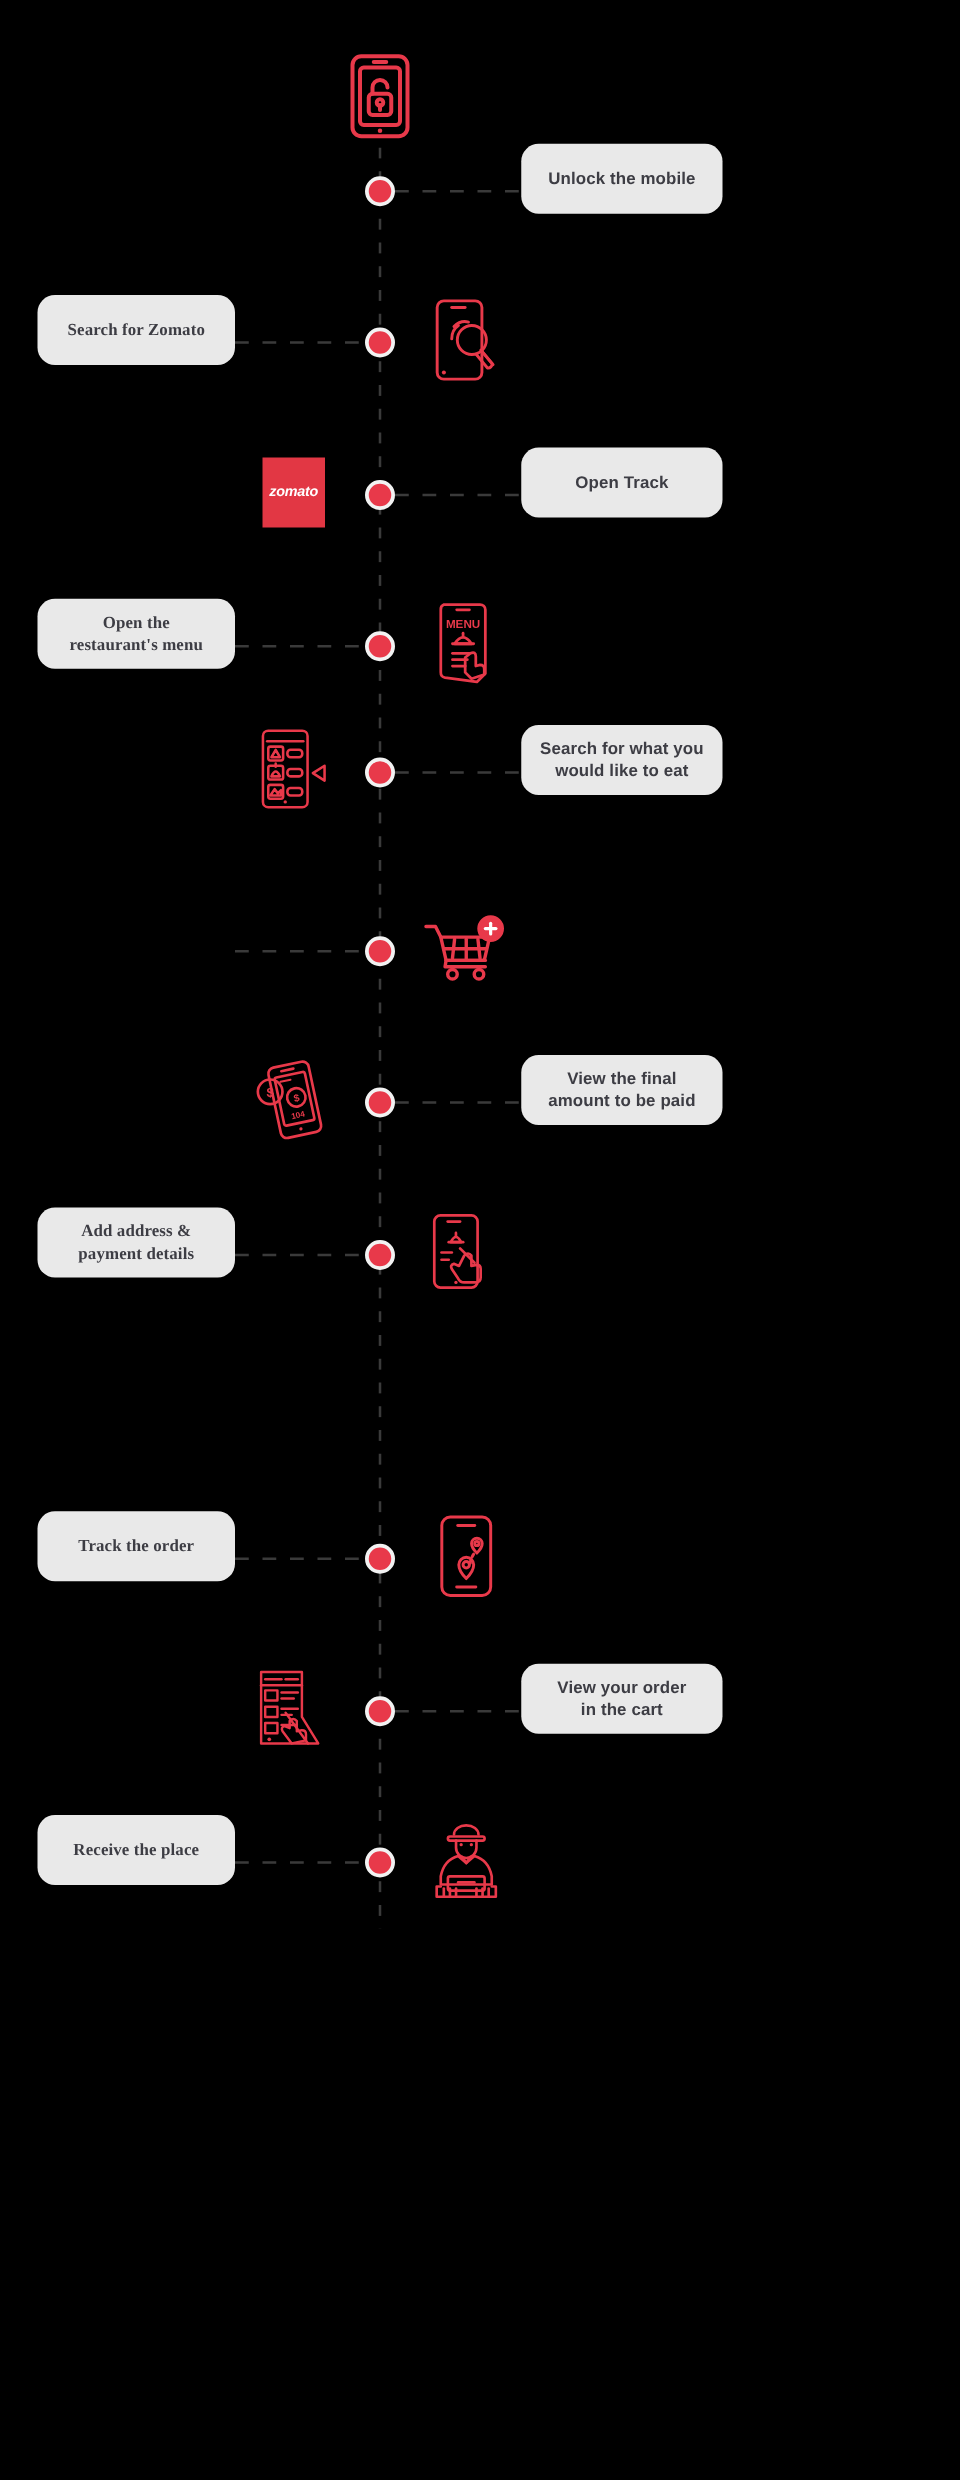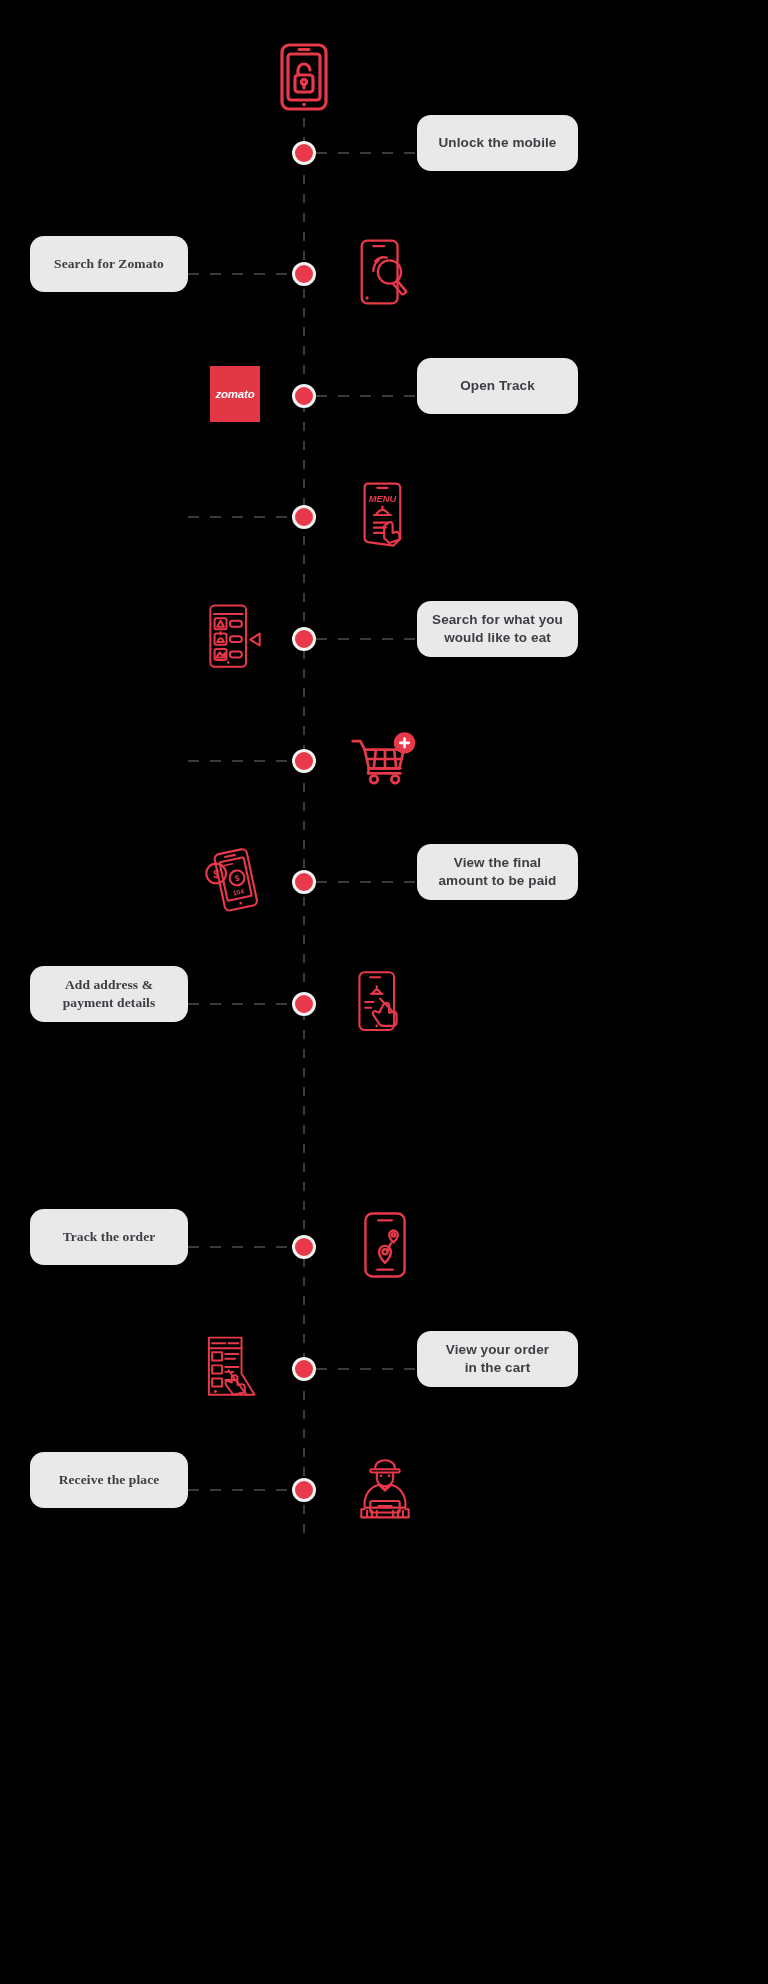--- a/index.html
+++ b/index.html
@@ -92,21 +92,21 @@
 
   .icon-slot {
     position: absolute;
     top: 5px;
     width: 110px;
     height: 110px;
     display: flex;
     align-items: center;
     justify-content: center;
   }
-  .icon-slot.right { left: 330px; font-style: italic; }
+  .icon-slot.right { left: 318px; }
   .icon-slot.left  { left: 180px; }
   .icon-slot svg { display: block; }
 
   
   .zomato-tile {
     width: 50px;
     height: 56px;
     background: #E23744;
     display: flex;
     align-items: center;
@@ -171,37 +171,38 @@
     <div class="icon-slot left">
       <div class="zomato-tile">
         <span>zomato</span>
       </div>
     </div>
   </div>
 
   <div class="row" style="top:455px">
     <div class="node"></div>
     <div class="connector left"></div>
+    <div class="label left">Open the<br>restaurant's menu</div>
     <div class="icon-slot right">
       <svg viewBox="0 0 66 82" width="56" height="70" fill="none" stroke="#E8394A" stroke-width="2.6" stroke-linecap="round" stroke-linejoin="round">
         <path d="M12 4 h34 a5 5 0 0 1 5 5 v60 l-8 8 -30 -4 a5 5 0 0 1 -4 -5 V9 a5 5 0 0 1 3 -5 z"></path>
         <line x1="24" y1="9" x2="36" y2="9"></line>
         <text x="30" y="26" font-family="Liberation Sans, sans-serif" font-size="11" font-weight="bold" fill="#E8394A" stroke="none" text-anchor="middle">MENU</text>
         <path d="M22 41 q8 -12 16 0 z"></path>
         <line x1="20" y1="41" x2="40" y2="41"></line>
         <line x1="30" y1="31" x2="30" y2="34"></line>
         <line x1="20" y1="50" x2="36" y2="50"></line>
         <line x1="20" y1="56" x2="34" y2="56"></line>
         <line x1="20" y1="62" x2="32" y2="62"></line>
         <path d="M37 50 q5 -2 5 3 v9 l4 -1 q4 0 4 4 v5 l-12 4 -6 -6 v-14 z"></path>
       </svg>
     </div>
   </div>
 
-  <div class="row" style="top:577px">
+  <div class="row" style="top:556px">
     <div class="node"></div>
     <div class="connector right"></div>
     <div class="label right">Search for what you<br>would like to eat</div>
     <div class="icon-slot left">
       <svg viewBox="0 0 70 80" width="60" height="68" fill="none" stroke="#E8394A" stroke-width="2.4" stroke-linecap="round" stroke-linejoin="round">
         <rect x="6" y="3" width="42" height="72" rx="5"></rect>
         <line x1="10" y1="13" x2="44" y2="13"></line>
         <circle cx="27" cy="70" r="1.6" fill="#E8394A" stroke="none"></circle>
         <rect x="11" y="18" width="14" height="13" rx="2"></rect>
         <path d="M14 28 l4 -7 4 7 z"></path>

